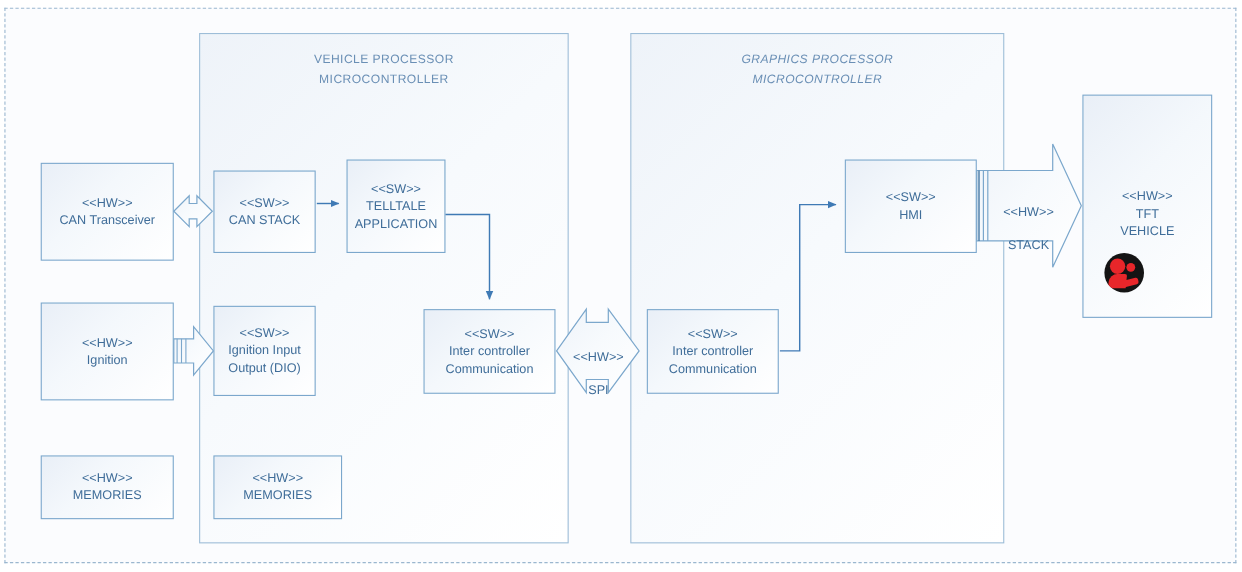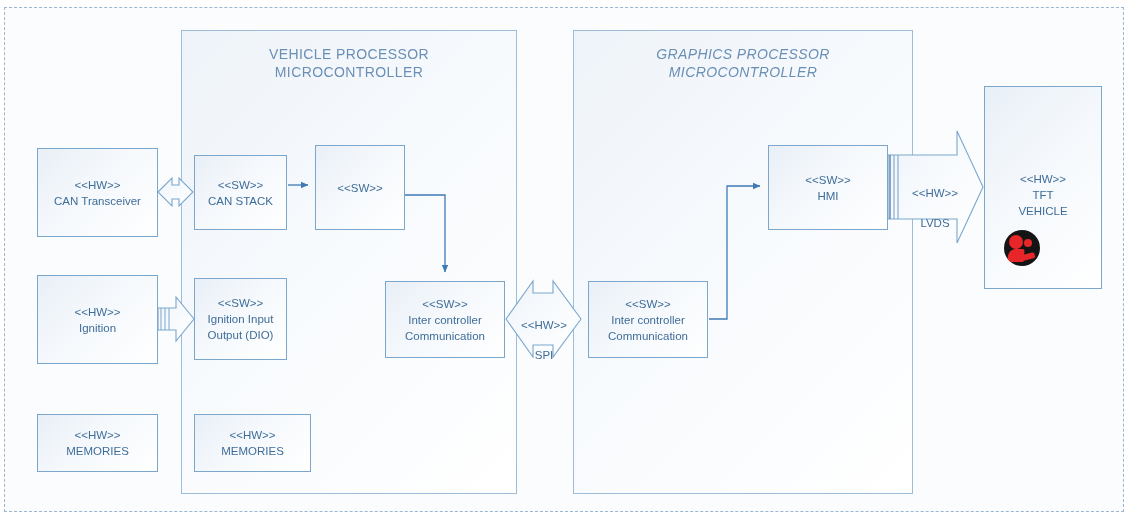--- a/index.html
+++ b/index.html
@@ -26,21 +26,21 @@
   .panel{
     position:absolute;
     border:1.4px solid #9dbdd8;
     background:linear-gradient(135deg,#eef3f9 0%,#f7fafd 45%,#ffffff 100%);
   }
   .panel-title{
     position:absolute;
     left:0; right:0; top:14px;
     text-align:center;
     color:#6a8fb5;
-    font-size:14px;
+    font-size:11px;
     letter-spacing:.4px;
     line-height:18px;
     white-space:pre-line;
   }
   
   .box{
     position:absolute;
     border:1.1px solid #7ba7cc;
     background:linear-gradient(135deg,#e9eff7 0%,#f4f8fc 40%,#ffffff 100%);
     color:#3f6d99;
@@ -140,20 +140,22 @@
     <span>MEMORIES</span>
   </div>
 
   <div class="box" style="left:194px; top:155px; width:93px; height:75px;">
     <span class="stereo">&lt;&lt;SW&gt;&gt;</span>
     <span>CAN STACK</span>
   </div>
 
   <div class="box" style="left:315px; top:145px; width:90px; height:85px;">
     <span class="stereo">&lt;&lt;SW&gt;&gt;</span>
+    <span>TELLTALE
+APPLICATION</span>
   </div>
 
   <div class="box" style="left:194px; top:278px; width:93px; height:82px;">
     <span class="stereo">&lt;&lt;SW&gt;&gt;</span>
     <span>Ignition Input
 Output (DIO)</span>
   </div>
 
   <div class="box" style="left:194px; top:414px; width:117px; height:58px;">
     <span class="stereo">&lt;&lt;HW&gt;&gt;</span>
@@ -238,16 +240,16 @@
     </g>
   </svg>
 
   <div class="conn-label" style="left:506px; top:303px; width:76px;">
     <span>&lt;&lt;HW&gt;&gt;</span><br>
     <span>SPI</span>
   </div>
 
   <div class="conn-label" style="left:899px; top:171px; width:72px;">
     <span>&lt;&lt;HW&gt;&gt;</span><br>
-    <span>LVDS</span>
+    <span>STACK</span>
   </div>
 
 </div>
 
 </body></html>

